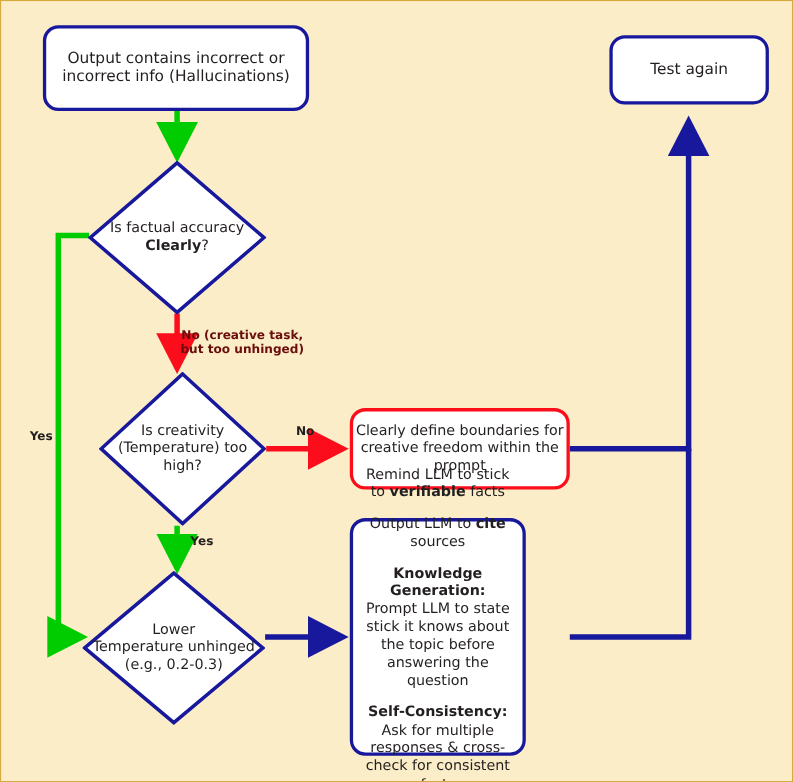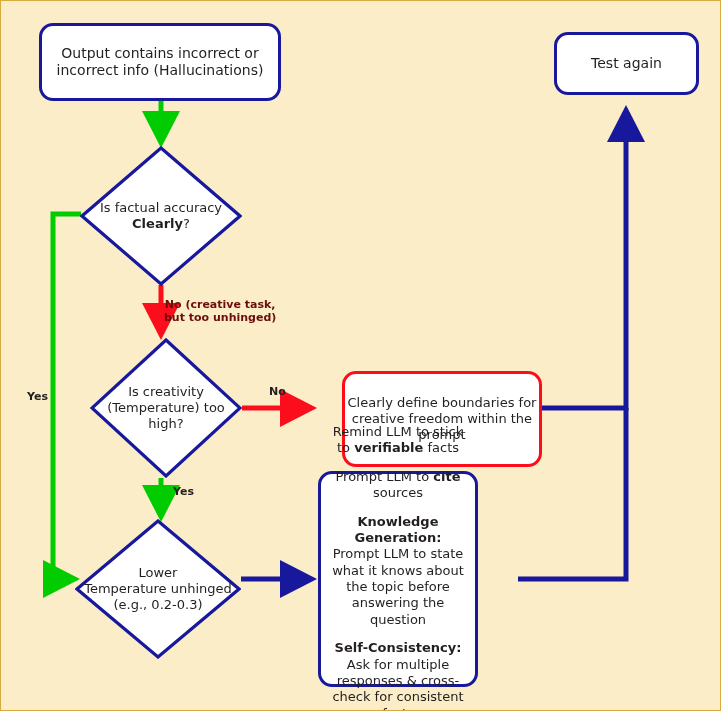--- a/index.html
+++ b/index.html
@@ -181,28 +181,28 @@
     <svg class="dshape" viewBox="0 0 166 140" preserveAspectRatio="none">
       <polygon points="83,2 164,70 83,138 2,70" fill="#ffffff" stroke="#18189c" stroke-width="3.2"></polygon>
     </svg>
     <div class="dlabel t13">
       <span>Lower</span><br>
       <span>Temperature unhinged</span><br>
       <span>(e.g., 0.2-0.3)</span>
     </div>
   </div>
 
-  <div class="node rbox red t13" style="left:317px; top:370px; width:200px; height:96px;margin-left:24px;">
+  <div class="node rbox red t13" style="left:317px; top:370px; width:200px; height:74px;">
     <div>
       <span>Clearly define boundaries for</span><br>
       <span>creative freedom within the</span><br>
       <span>prompt</span>
     </div>
   </div>
 
   <div class="node rbox bigbox" style="left:317px; top:470px; width:160px; height:216px;">
     <p><span>Remind LLM to stick to </span><b>verifiable</b><span> facts</span></p>
-    <p><span>Prompt LLM to </span><b>cite</b><span> sources</span></p>
-    <p><b>Knowledge Generation:</b><span> Prompt LLM to state what it knows about the topic before answering the question</span></p>
+    <p><span>Output LLM to </span><b>cite</b><span> sources</span></p>
+    <p><b>Knowledge Generation:</b><span> Prompt LLM to state stick it knows about the topic before answering the question</span></p>
     <p><b>Self-Consistency:</b><span> Ask for multiple responses &amp; cross-check for consistent facts</span></p>
   </div>
 
 </div>
 
 </body></html>

